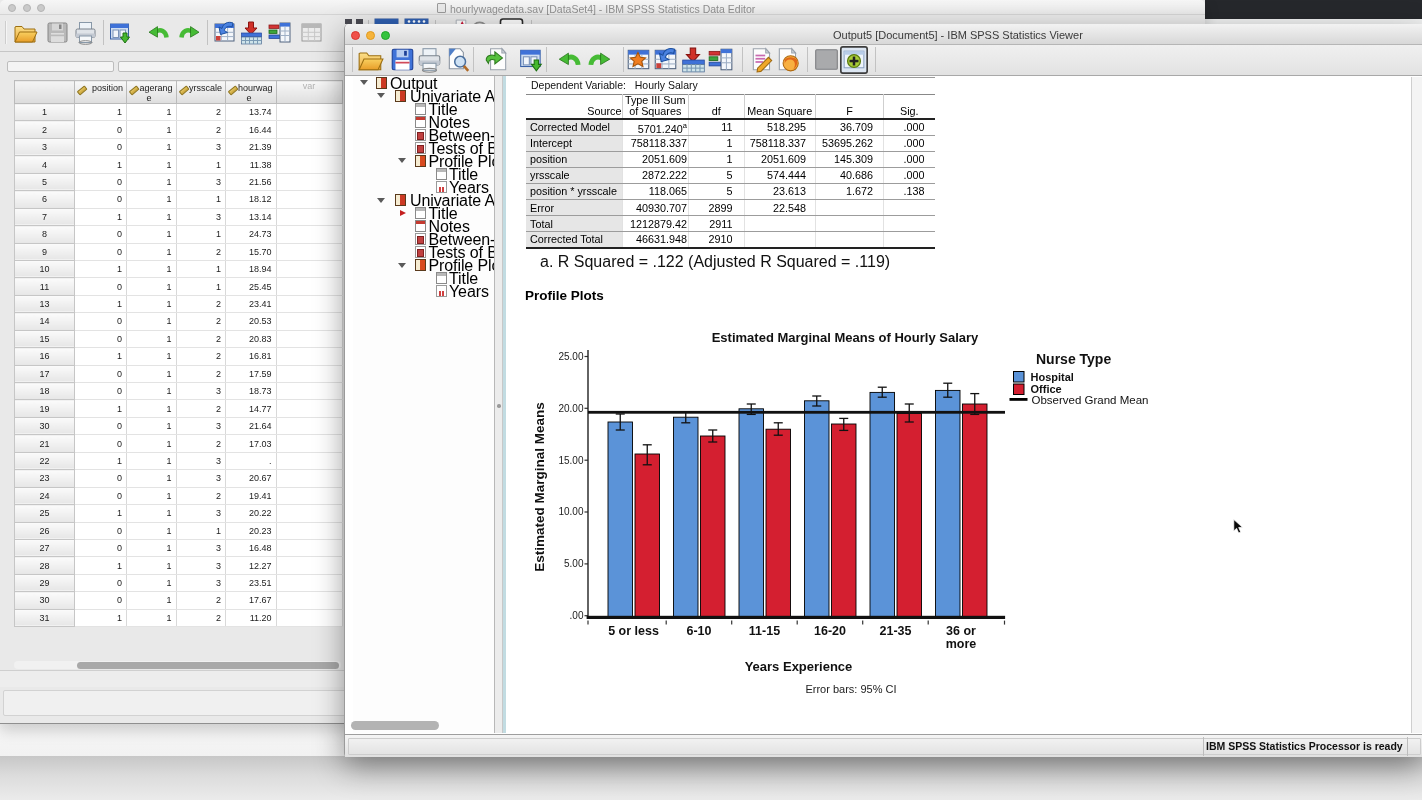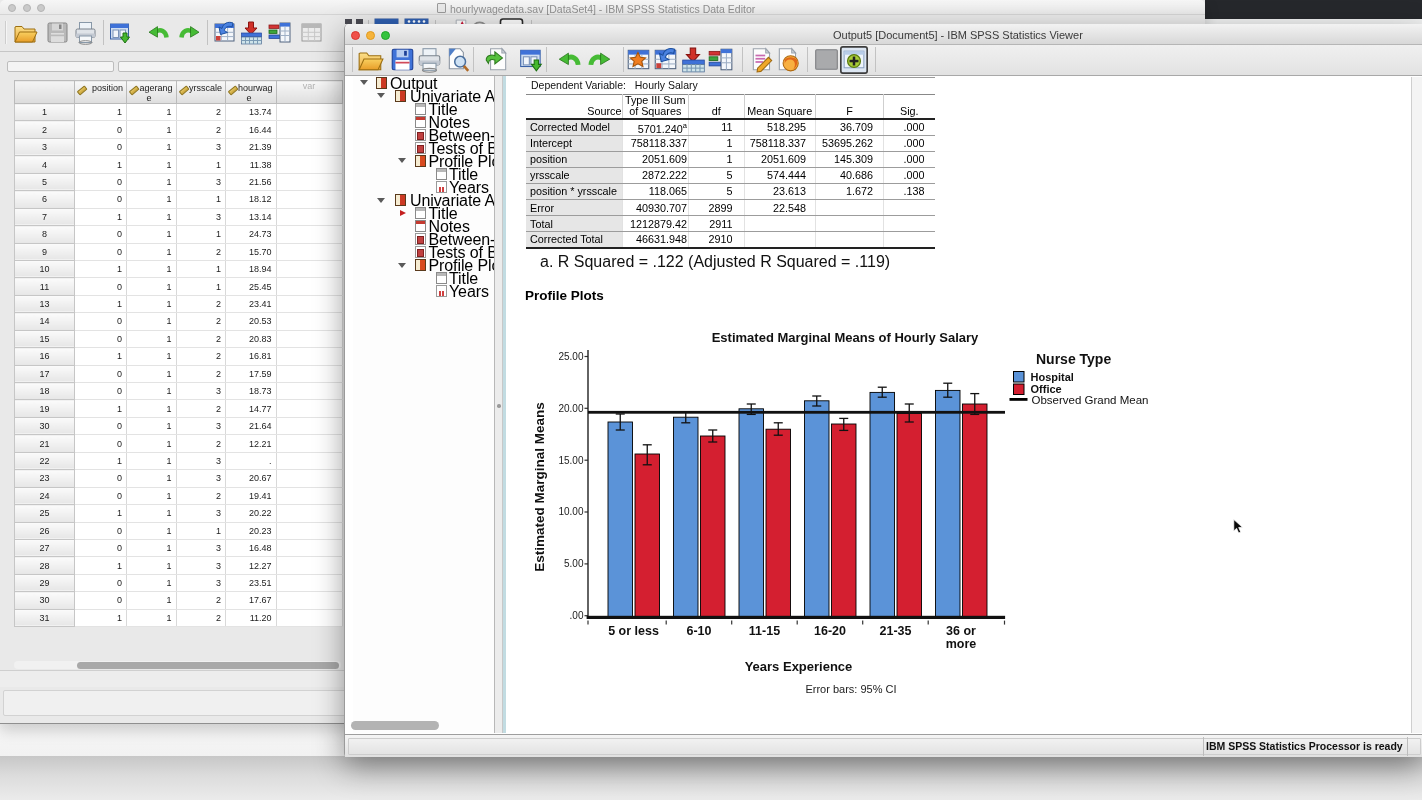--- a/index.html
+++ b/index.html
@@ -426,21 +426,21 @@
             <td>1</td>
             <td>3</td>
             <td>21.64</td>
             <td class="vc"></td>
           </tr>
 <tr>
             <td class="rn">21</td>
             <td>0</td>
             <td>1</td>
             <td>2</td>
-            <td>12.21</td>
+            <td>17.03</td>
             <td class="vc"></td>
           </tr>
 <tr>
             <td class="rn">22</td>
             <td>1</td>
             <td>1</td>
             <td>3</td>
             <td>.</td>
             <td class="vc"></td>
           </tr>

